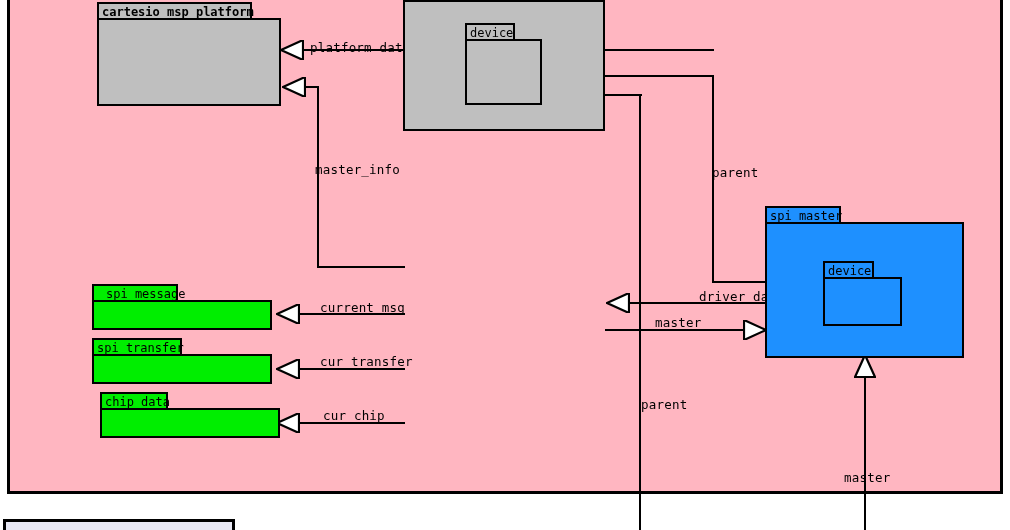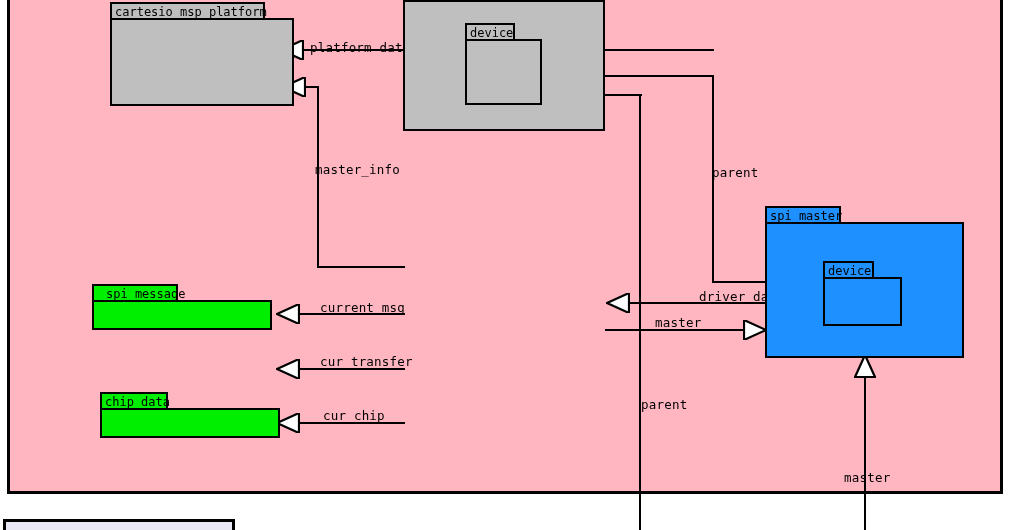--- a/index.html
+++ b/index.html
@@ -188,21 +188,21 @@
   <div class="lbl" style="left:315px; top:163px;">master_info</div>
   <div class="lbl" style="left:320px; top:301px;">current msg</div>
   <div class="lbl" style="left:320px; top:355px;">cur transfer</div>
   <div class="lbl" style="left:323px; top:409px;">cur chip</div>
   <div class="lbl" style="left:699px; top:290px;">driver data</div>
   <div class="lbl" style="left:655px; top:316px;">master</div>
   <div class="lbl" style="left:712px; top:166px;">parent</div>
   <div class="lbl" style="left:641px; top:398px;">parent</div>
   <div class="lbl" style="left:844px; top:471px;">master</div>
 
-  <div class="pkg gray" style="left:110px; top:2px; width:186px; height:105px;">
+  <div class="pkg gray" style="left:97px; top:2px; width:186px; height:105px;font-weight:bold;">
     <div class="tab" style="width:155px;">cartesio_msp_platform</div>
     <div class="body" style="left:0px; top:16px; width:184px; height:88px;"></div>
   </div>
 
   <div class="pkg gray" style="left:403px; top:0px; width:202px; height:131px;">
     <div class="body" style="left:0px; top:0px; width:202px; height:131px;"></div>
   </div>
 
   <div class="pkg gray" style="left:465px; top:23px; width:77px; height:82px;">
     <div class="tab" style="width:50px;">device</div>
@@ -218,20 +218,24 @@
   <div class="pkg blue" style="left:823px; top:261px; width:79px; height:65px;">
     <div class="tab" style="width:51px;">device</div>
     <div class="body" style="left:0px; top:16px; width:79px; height:49px;"></div>
   </div>
 
   <div class="pkg green" style="left:92px; top:284px; width:180px; height:46px;">
     <div class="tab" style="width:86px;padding-left:12px;">spi_message</div>
     <div class="body" style="left:0px; top:16px; width:180px; height:30px;"></div>
   </div>
 
+  <div class="pkg green" style="left:92px; top:338px; width:180px; height:46px;">
+    <div class="tab" style="width:90px;">spi_transfer</div>
+    <div class="body" style="left:0px; top:16px; width:180px; height:30px;"></div>
+  </div>
 
   <div class="pkg green" style="left:92px; top:392px; width:180px; height:46px;margin-left:8px;">
     <div class="tab" style="width:68px;">chip_data</div>
     <div class="body" style="left:0px; top:16px; width:180px; height:30px;"></div>
   </div>
 
   <div class="bottombox"></div>
 
 </div>
 

